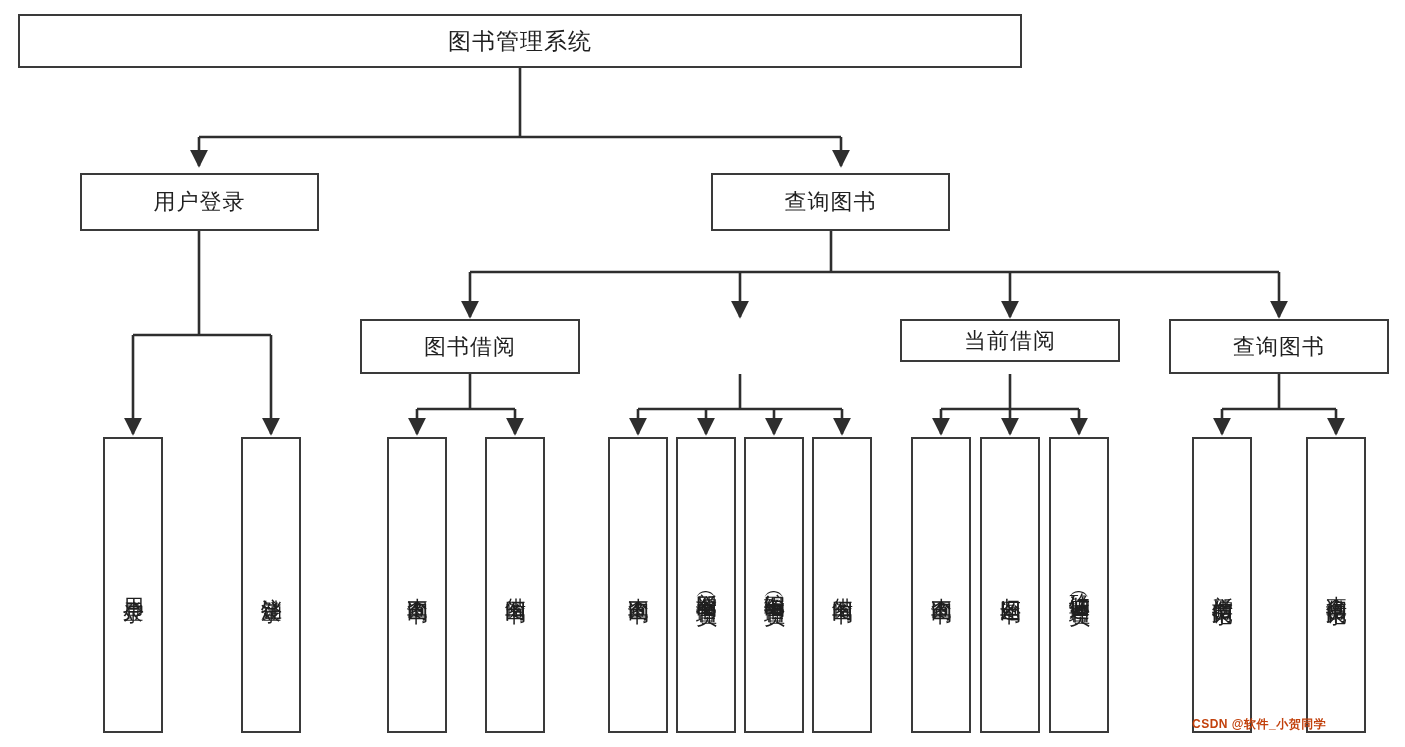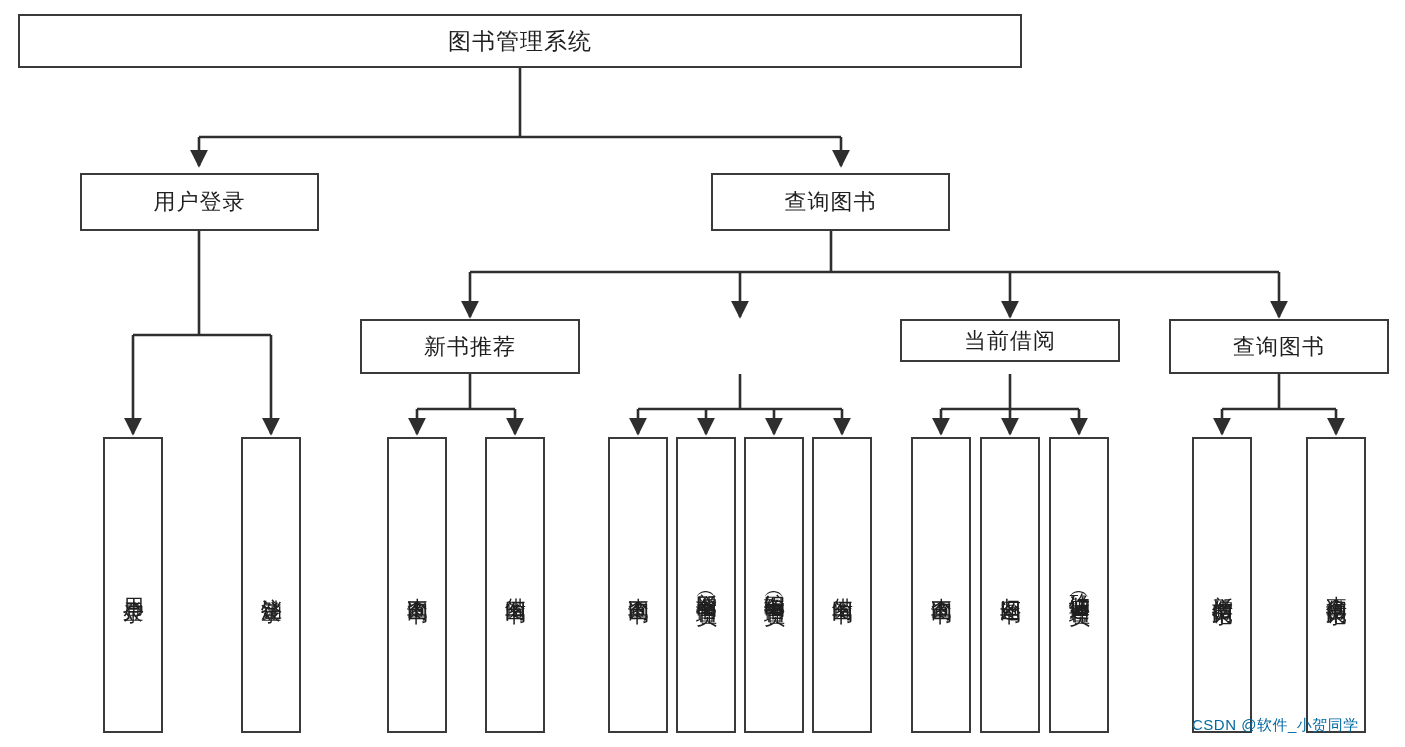--- a/index.html
+++ b/index.html
@@ -45,24 +45,25 @@
     text-align: center;
     padding: 4px 0;
   }
   .node-v .vtext {
     writing-mode: vertical-rl;
     text-orientation: upright;
     display: block;
   }
   .watermark {
     position: absolute;
-    font-size: 15px;
-    color: #0369a1;
+    font-size: 12px;
+    color: #c2410c;
     white-space: nowrap;
     letter-spacing: 0.5px;
+    font-weight: bold;
   }
 </style>
 </head>
 <body>
 
 <div id="canvas">
 
   <svg class="wires" viewBox="0 0 1405 747" xmlns="http://www.w3.org/2000/svg">
     <defs>
       <marker id="arrow" viewBox="0 0 10 10" refX="9" refY="5" markerWidth="7" markerHeight="7" orient="auto-start-reverse">
@@ -118,21 +119,21 @@
   </div>
 
   <div class="node node-h" style="left:80px; top:173px; width:239px; height:58px;">
     <span>用户登录</span>
   </div>
   <div class="node node-h" style="left:711px; top:173px; width:239px; height:58px;">
     <span>查询图书</span>
   </div>
 
   <div class="node node-h" style="left:360px; top:319px; width:220px; height:55px;">
-    <span>新书推荐</span>
+    <span>图书借阅</span>
   </div>
   <div class="node node-h" style="left:900px; top:319px; width:220px; height:43px;">
     <span>当前借阅</span>
   </div>
   <div class="node node-h" style="left:1169px; top:319px; width:220px; height:55px;">
     <span>查询图书</span>
   </div>
 
   <div class="node node-v" style="left:103px; top:437px; width:60px; height:296px;">
     <span class="vtext">用户登录</span>

